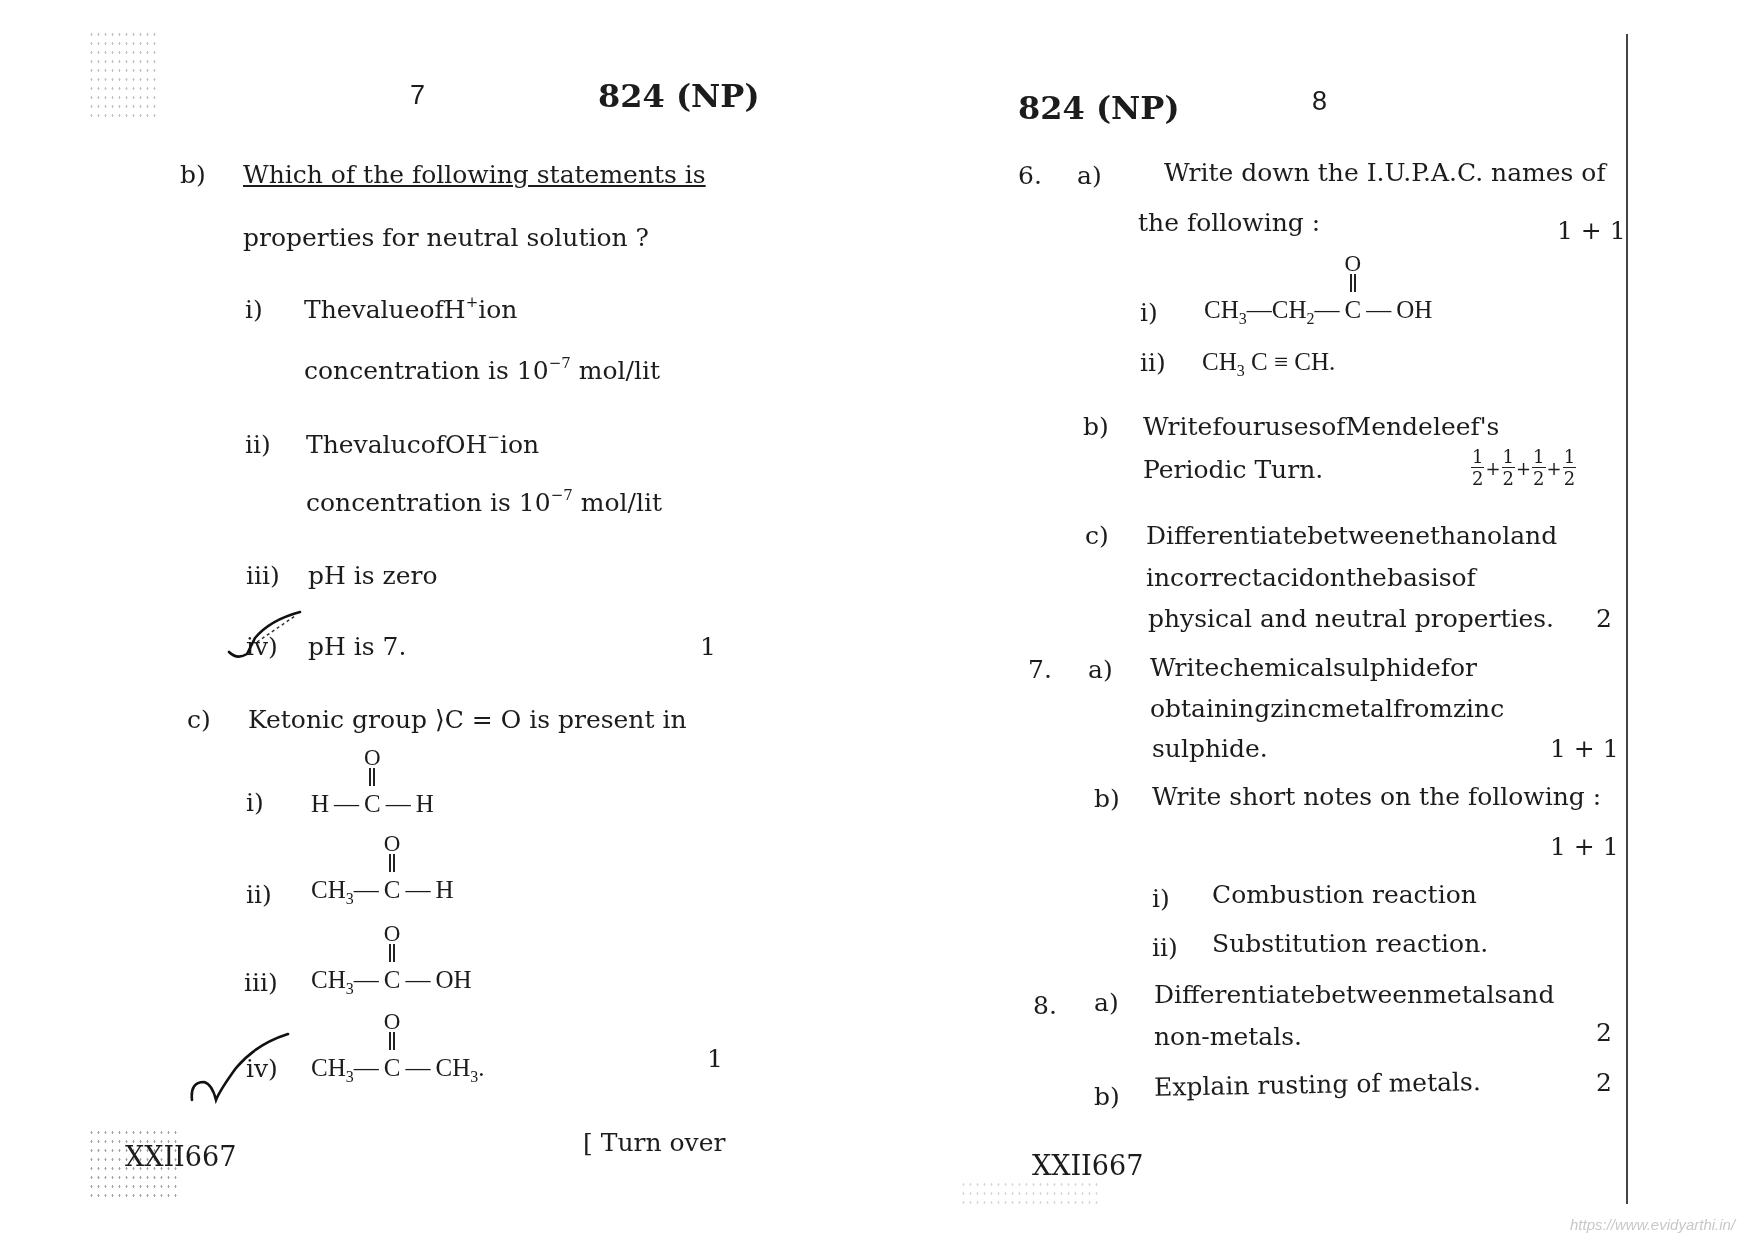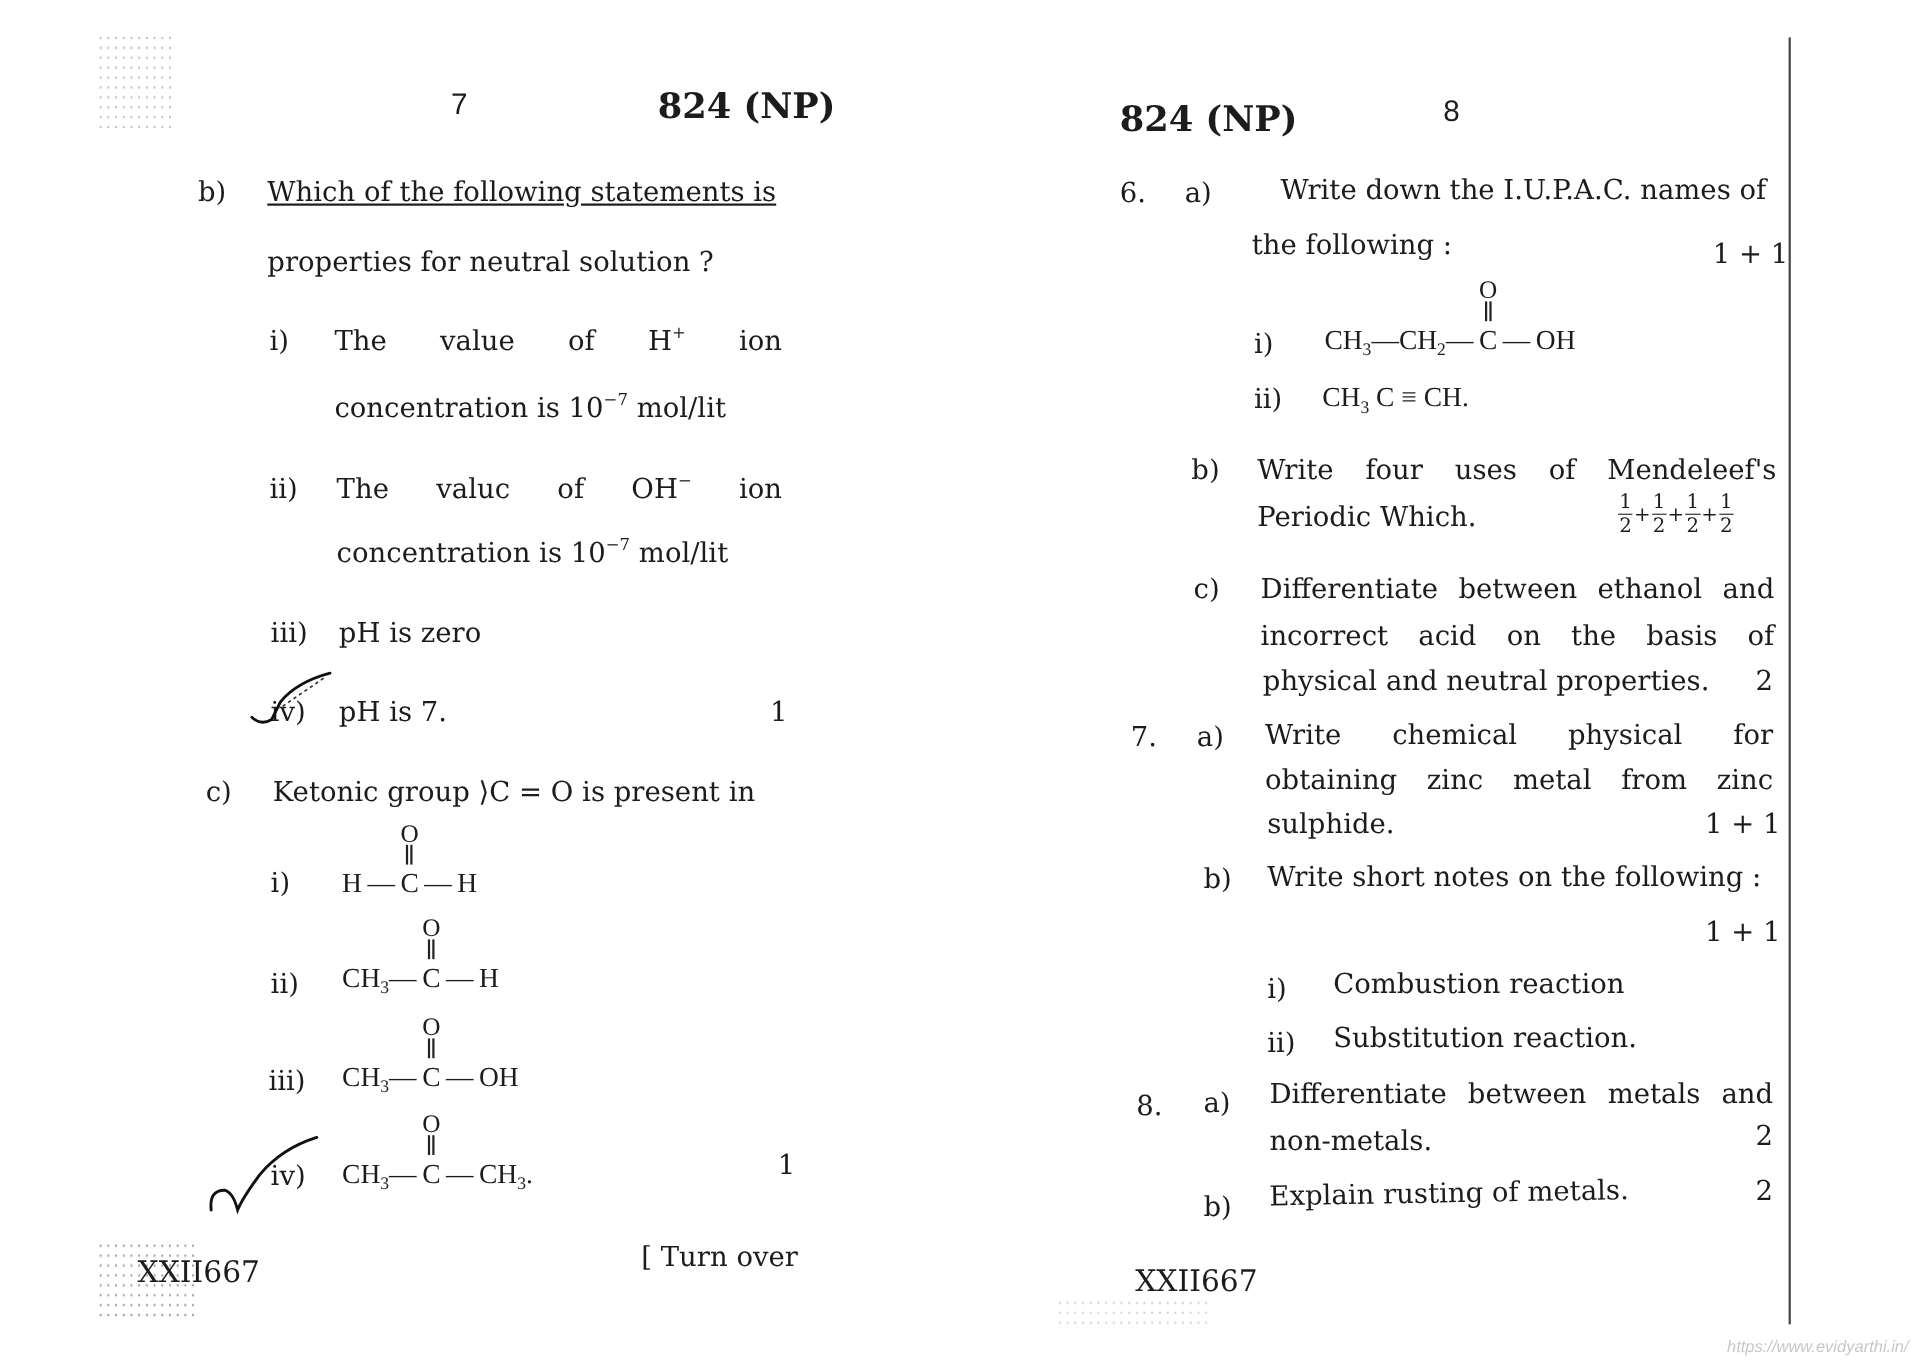--- a/index.html
+++ b/index.html
@@ -5,21 +5,21 @@
     html, body { margin: 0; padding: 0; }
     body {
       width: 1754px; height: 1241px; position: relative; overflow: hidden;
       background: #ffffff; color: #1c1c1c;
       font-family: "DejaVu Serif", "Liberation Serif", serif;
     }
     .abs { position: absolute; white-space: nowrap; }
     .txt { font-size: 25px; line-height: 1; }
     .hdr-bold { font-family: "DejaVu Serif", serif; font-weight: bold; font-size: 32px; }
     .pnum { font-family: "Liberation Sans", sans-serif; font-size: 27px; }
-    .justify { display: flex; justify-content: space-between; }
+    .justify { display: flex; }
     sup { font-size: 15px; vertical-align: 11px; line-height: 0; }
     sub { font-size: 16px; vertical-align: -6px; line-height: 0; }
     .formula { font-family: "Liberation Serif", serif; font-size: 25px; }
     .carbonyl { display: inline-block; position: relative; }
     .carbonyl .o { position: absolute; left: 50%; transform: translateX(-50%); top: -44px; font-size: 23px; line-height: 1; }
     .carbonyl .dbl { position: absolute; left: 50%; transform: translateX(-50%); top: -22px; width: 6px; height: 18px;
                      border-left: 2px solid #222; border-right: 2px solid #222; box-sizing: border-box; }
     .frac { display: inline-flex; flex-direction: column; align-items: center; font-size: 18px; line-height: 1; vertical-align: middle; }
     .frac .num { border-bottom: 1.5px solid #222; padding: 0 1px 1px; }
     .frac .den { padding-top: 2px; }
@@ -137,21 +137,21 @@
     </div>
 
     <div class="abs txt" style="left:1083px;top:414px;">b)</div>
     <div class="abs txt justify" style="left:1143px;top:414px;width:472px;">
       <span>Write</span>
       <span>four</span>
       <span>uses</span>
       <span>of</span>
       <span>Mendeleef's</span>
     </div>
-    <div class="abs txt" style="left:1143px;top:457px;">Periodic Which.</div>
+    <div class="abs txt" style="left:1143px;top:457px;">Periodic Turn.</div>
     <div class="abs" style="left:1471px;top:448px;">
       <span class="frac">
           <span class="num">1</span>
           <span class="den">2</span>
         </span><span class="frac-plus">+</span><span class="frac">
           <span class="num">1</span>
           <span class="den">2</span>
         </span><span class="frac-plus">+</span><span class="frac">
           <span class="num">1</span>
           <span class="den">2</span>
@@ -179,21 +179,21 @@
     <div class="abs txt" style="left:1148px;top:606px;">physical and neutral properties.</div>
     <div class="abs txt" style="left:1596px;top:606px;">2</div>
   </div>
 
   <div>
     <div class="abs txt" style="left:1028px;top:657px;">7.</div>
     <div class="abs txt" style="left:1088px;top:657px;">a)</div>
     <div class="abs txt justify" style="left:1150px;top:655px;width:462px;">
       <span>Write</span>
       <span>chemical</span>
-      <span>physical</span>
+      <span>sulphide</span>
       <span>for</span>
     </div>
     <div class="abs txt justify" style="left:1150px;top:696px;width:462px;">
       <span>obtaining</span>
       <span>zinc</span>
       <span>metal</span>
       <span>from</span>
       <span>zinc</span>
     </div>
     <div class="abs txt" style="left:1152px;top:736px;">sulphide.</div>

